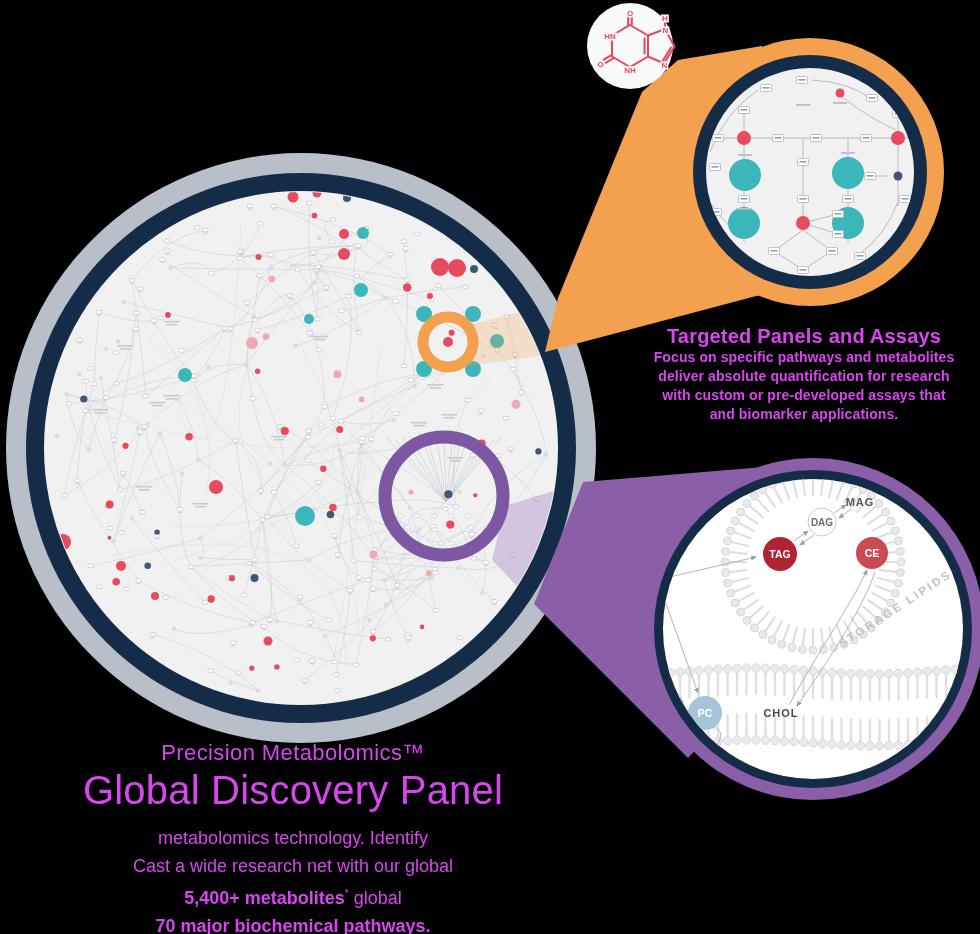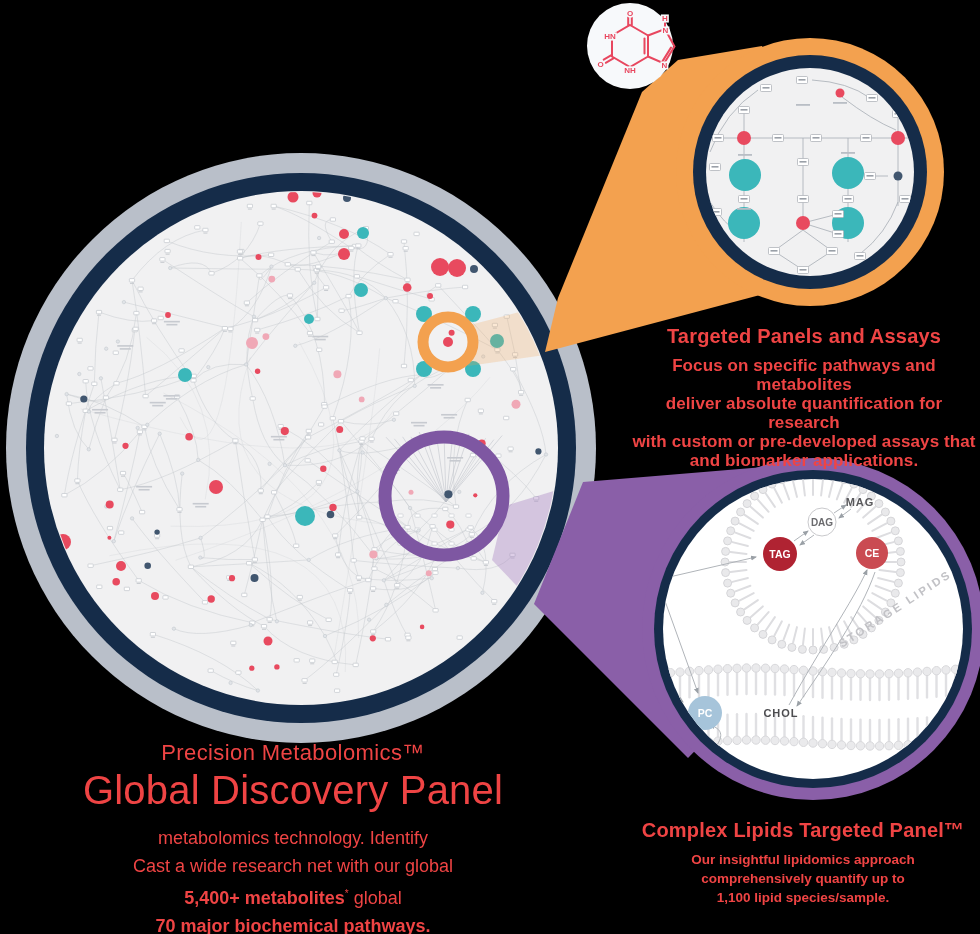--- a/index.html
+++ b/index.html
@@ -1,21 +1,21 @@
 <!DOCTYPE html>
 <html><head>
 <meta charset="utf-8">
 <style>
   html,body{margin:0;padding:0;background:#000;}
   .stage{position:relative;width:980px;height:934px;overflow:hidden;background:#000;
          font-family:"Liberation Sans",sans-serif;}
   #art{position:absolute;left:0;top:0;}
-  .block{position:absolute;text-align:center;color:#ef4444;}
+  .block{position:absolute;text-align:center;color:#d946ef;}
   .t-title{font-size:20px;font-weight:bold;letter-spacing:.2px;}
-  .t-body{font-size:17px;line-height:19px;font-weight:bold;margin-top:8px;letter-spacing:.1px;}
+  .t-body{font-size:14px;line-height:19px;font-weight:bold;margin-top:0;letter-spacing:.1px;}
   .g-eyebrow{font-size:22px;letter-spacing:.4px;line-height:20px;}
   .g-title{font-size:40px;font-weight:normal;letter-spacing:.2px;line-height:44px;margin-top:5px;}
   .g-body{font-size:18px;line-height:27.5px;margin-top:13px;}
   .g-body b{font-weight:bold;text-align:right;}
   .g-body sup{font-size:10px;}
   .l-title{font-size:20px;font-weight:bold;line-height:26px;letter-spacing:.2px;}
   .l-body{font-size:13.5px;line-height:19px;font-weight:bold;margin-top:7px;}
 </style>
 </head>
 <body>
@@ -1095,22 +1095,14 @@
   <div class="g-eyebrow">Precision Metabolomics™</div>
   <div class="g-title">Global Discovery Panel</div>
   <div class="g-body">
     <div>metabolomics technology. Identify</div>
     <div>Cast a wide research net with our global</div>
     <div><b>5,400+ metabolites</b><sup>*</sup><span> global</span></div>
     <div><b>70 major biochemical pathways.</b></div>
   </div>
 </div>
 
-<div class="block" style="left:628px;top:817px;width:350px">
-  <div class="l-title">Complex Lipids Targeted Panel™</div>
-  <div class="l-body">
-    <div>Our insightful lipidomics approach</div>
-    <div>comprehensively quantify up to</div>
-    <div>1,100 lipid species/sample.</div>
-  </div>
+
 </div>
 
-</div>
-
 </body></html>

